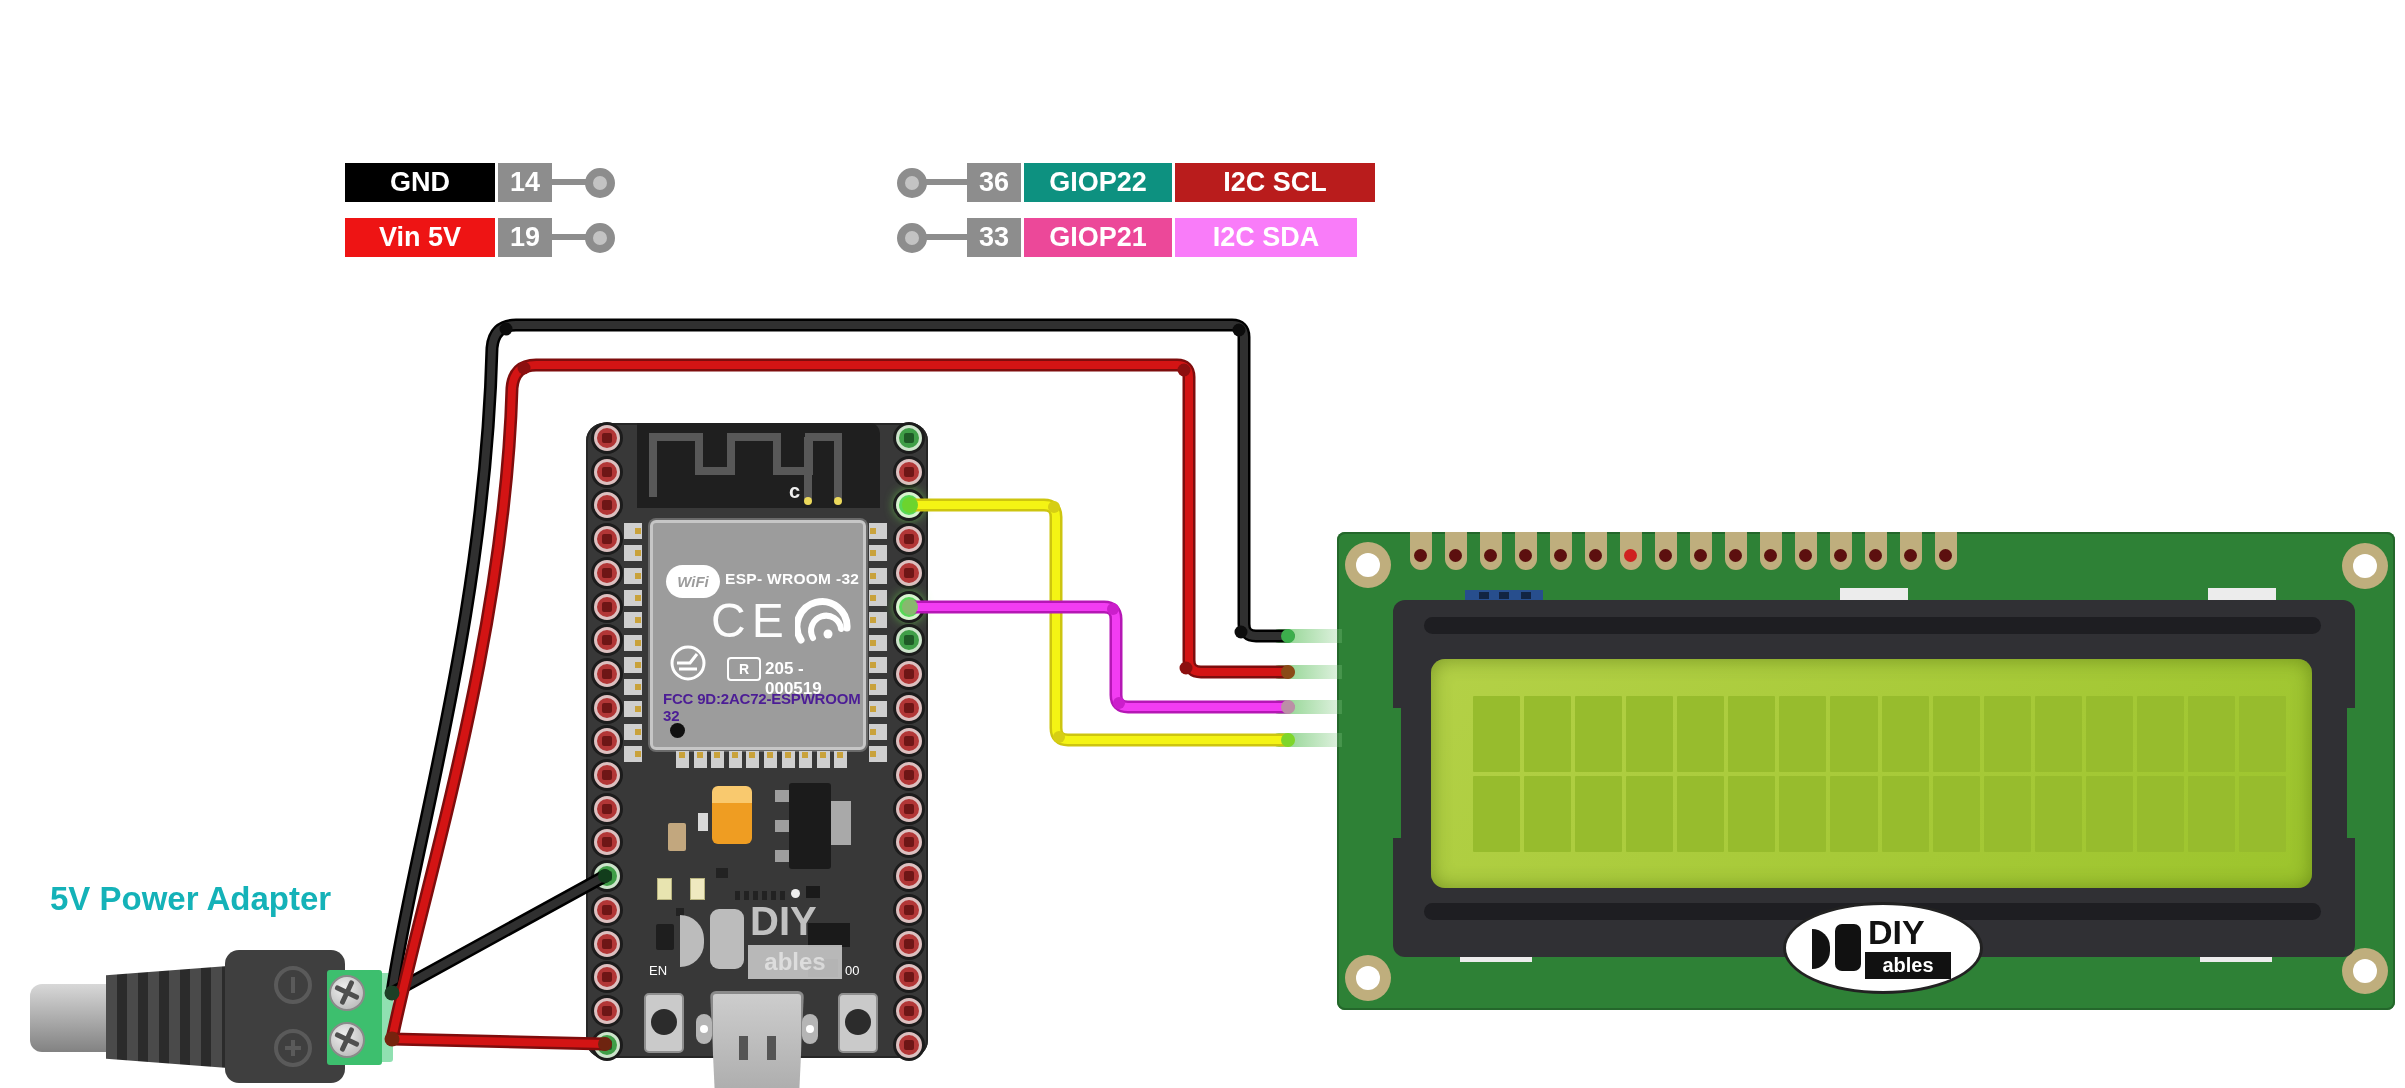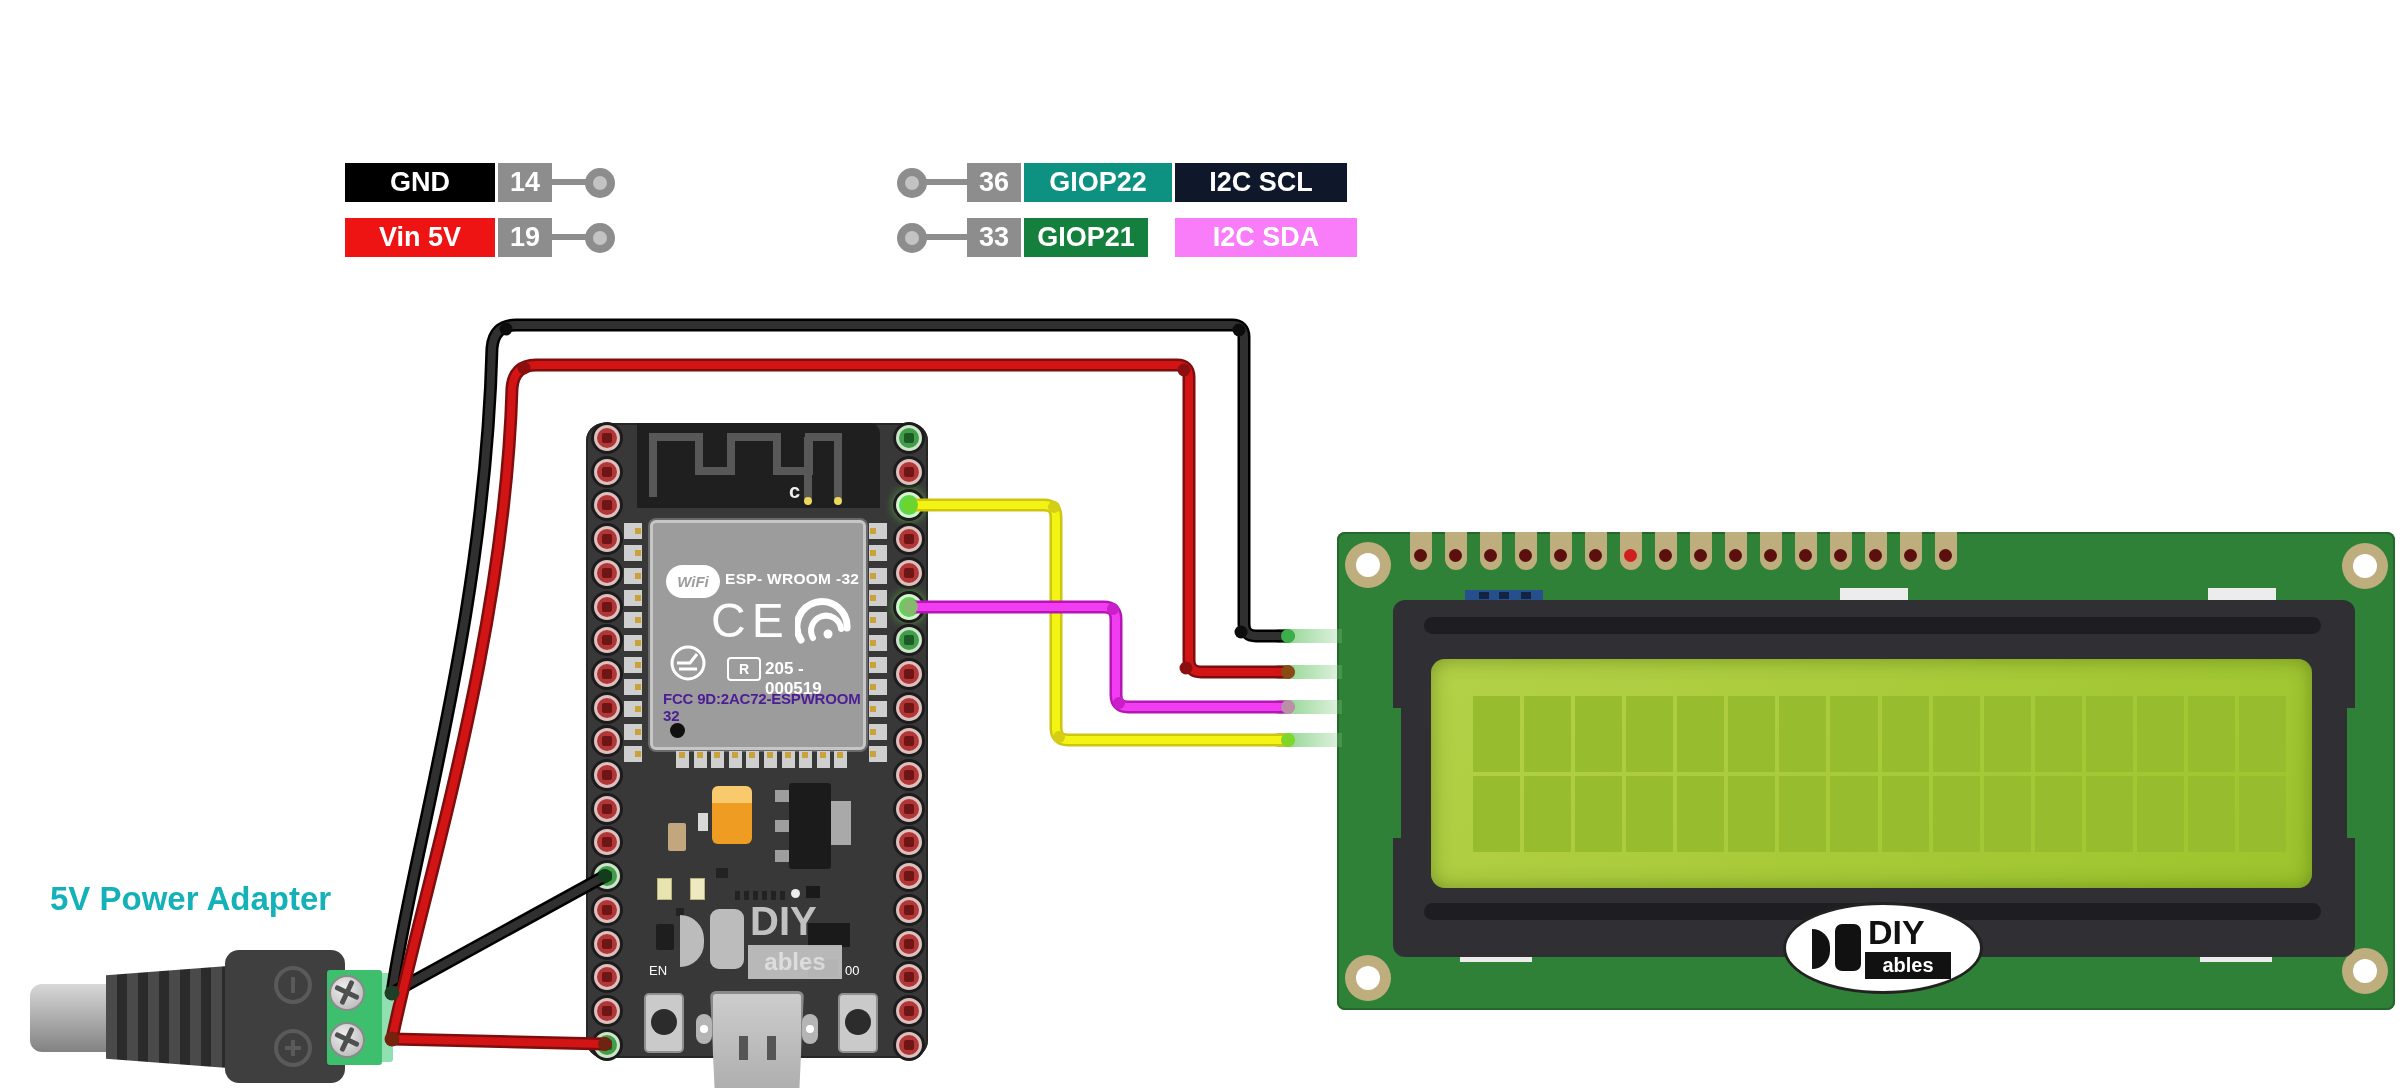--- a/index.html
+++ b/index.html
@@ -107,27 +107,27 @@
     <div class="lbl" style="left: 498px; top: 218px; width: 54px; background: rgb(141, 141, 141);">19</div>
     <div class="lead" style="left:552px;top:234px;width:36px;"></div>
     <div class="conn" style="left:585px;top:223px;"></div>
   </div>
 
   <div>
     <div class="conn" style="left:897px;top:168px;"></div>
     <div class="lead" style="left:925px;top:179px;width:44px;"></div>
     <div class="lbl" style="left: 967px; top: 163px; width: 54px; background: rgb(141, 141, 141);">36</div>
     <div class="lbl" style="left: 1024px; top: 163px; width: 148px; background: rgb(13, 145, 128);">GIOP22</div>
-    <div class="lbl" style="left: 1175px; top: 163px; width: 172px; background: #0f172a;">I2C SCL</div>
+    <div class="lbl" style="left: 1175px; top: 163px; width: 200px; background: #b91c1c;">I2C SCL</div>
   </div>
   <div>
     <div class="conn" style="left:897px;top:223px;"></div>
     <div class="lead" style="left:925px;top:234px;width:44px;"></div>
     <div class="lbl" style="left: 967px; top: 218px; width: 54px; background: rgb(141, 141, 141);">33</div>
-    <div class="lbl" style="left: 1024px; top: 218px; width: 124px; background: #15803d;">GIOP21</div>
+    <div class="lbl" style="left: 1024px; top: 218px; width: 148px; background: #ec4899;">GIOP21</div>
     <div class="lbl" style="left: 1175px; top: 218px; width: 182px; background: rgb(249, 124, 249);">I2C SDA</div>
   </div>
 
   <div class="esp" id="esp-board">
     <div class="antenna">
       <svg width="243" height="85">
         <path d="M16 74 L16 14 L62 14 L62 48 L94 48 L94 14 L140 14 L140 48 L172 48 L172 14 L201 14 L201 76" fill="none" stroke="#585858" stroke-width="8"></path>
         <path d="M171 14 L171 76" fill="none" stroke="#585858" stroke-width="8"></path>
         <circle cx="171" cy="78" r="4" fill="#ecd95c"></circle>
           <circle cx="201" cy="78" r="4" fill="#ecd95c"></circle>

